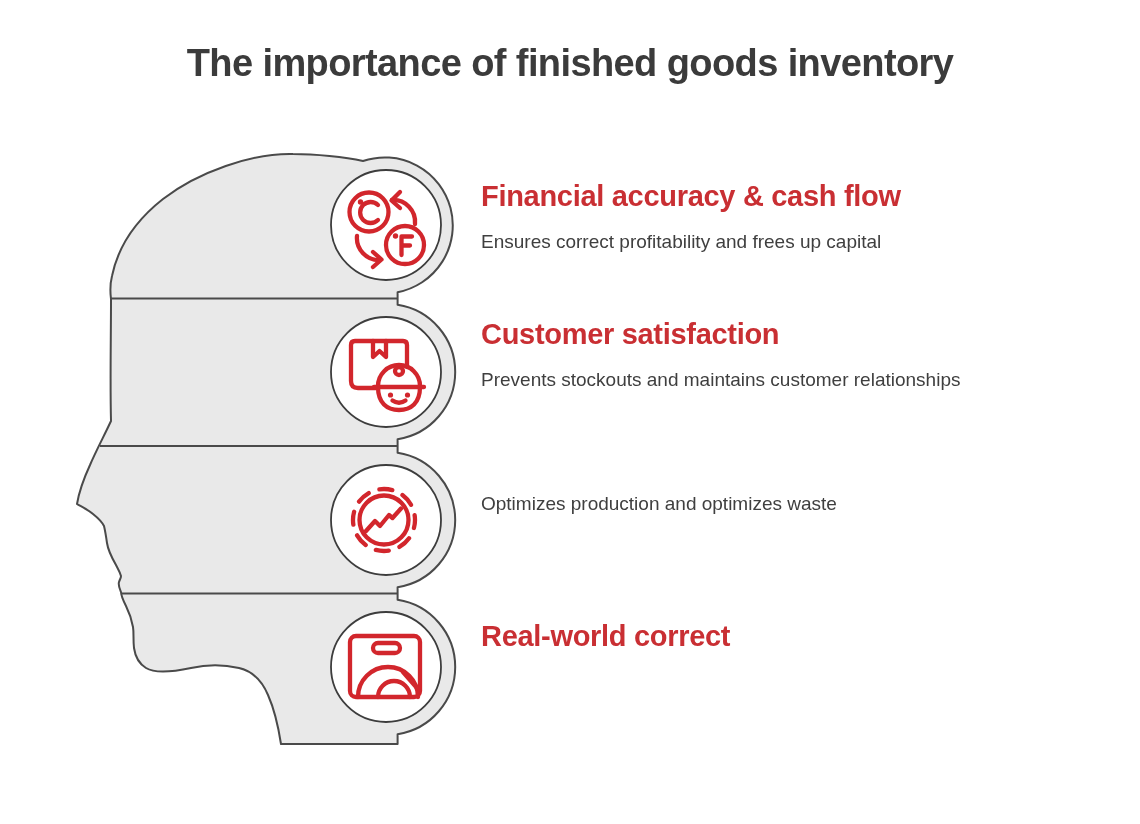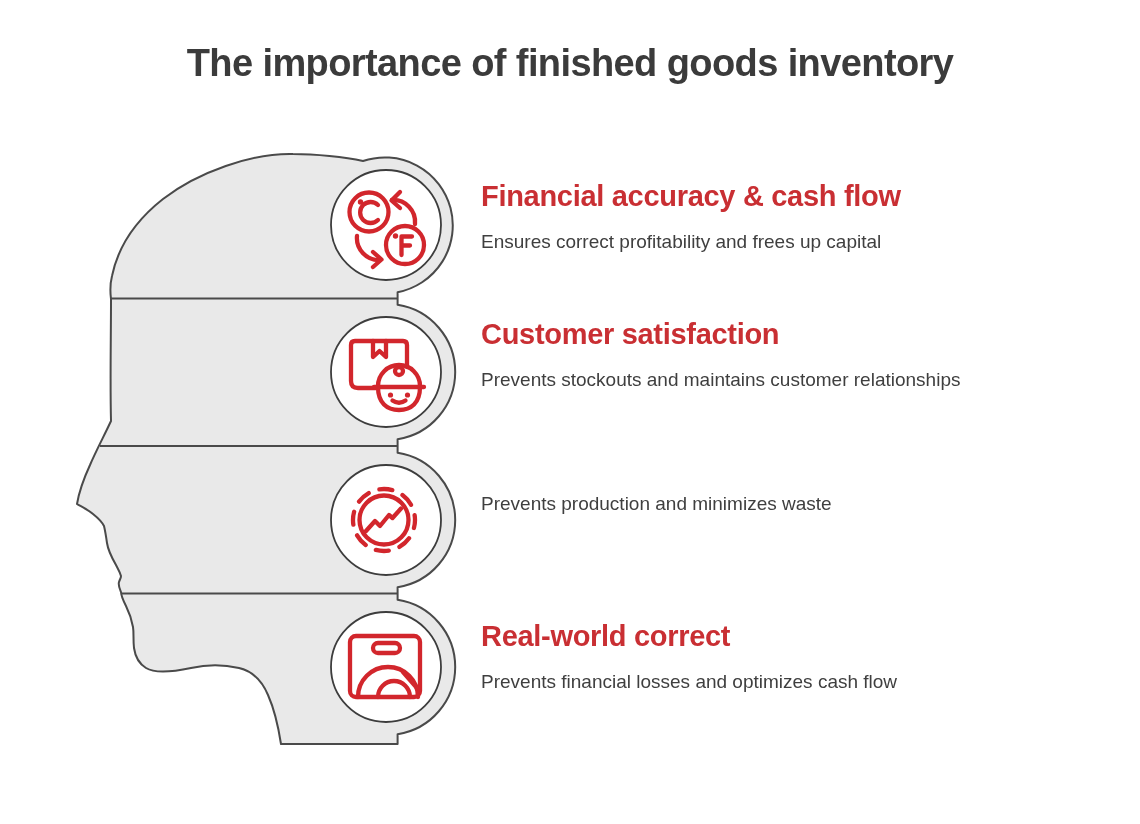--- a/index.html
+++ b/index.html
@@ -126,21 +126,20 @@
     <h2 class="heading">Financial accuracy &amp; cash flow</h2>
     <p class="desc">Ensures correct profitability and frees up capital</p>
   </div>
 
   <div class="section" style="top:318px">
     <h2 class="heading">Customer satisfaction</h2>
     <p class="desc">Prevents stockouts and maintains customer relationships</p>
   </div>
 
   <div class="section" style="top:475px">
-    <p class="desc">Prevents production and minimizes waste</p>
+    <p class="desc">Optimizes production and optimizes waste</p>
   </div>
 
   <div class="section" style="top:620px">
     <h2 class="heading">Real-world correct</h2>
-    <p class="desc">Prevents financial losses and optimizes cash flow</p>
   </div>
 
 </div>
 
 </body></html>

